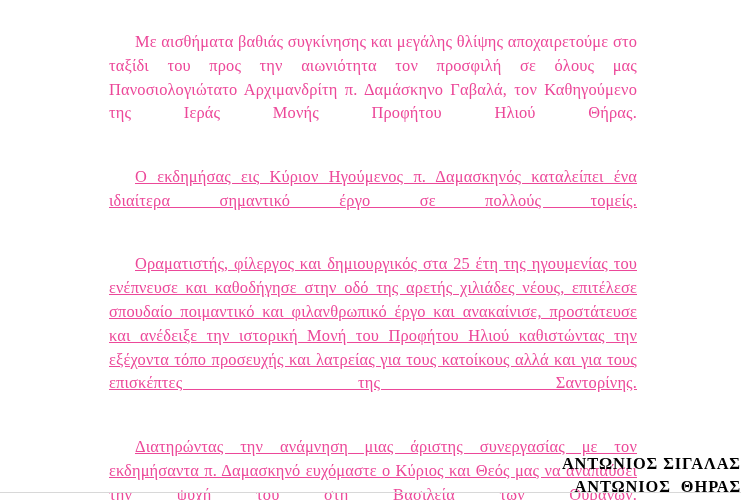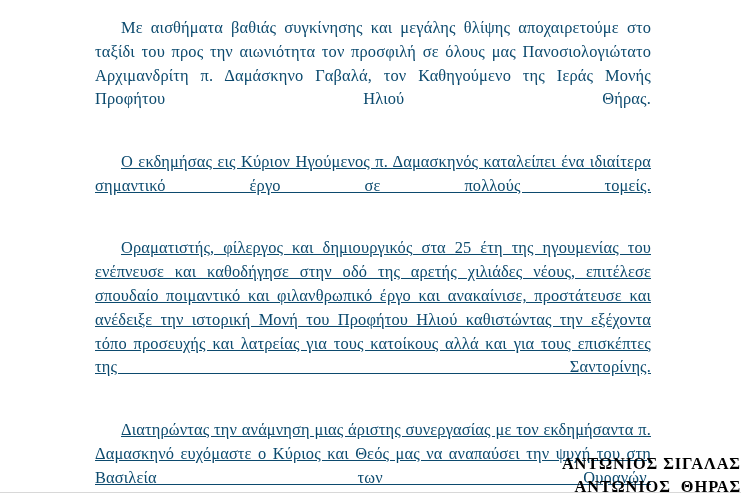--- a/index.html
+++ b/index.html
@@ -25,29 +25,29 @@
   }
 
   #doc-body {
     position: absolute;
     left: 93px;
     top: 14px;
     width: 560px;
   }
 
   .para {
-    margin: 2px;
+    margin: 16px;
     text-align: justify;
     text-justify: inter-word;
     text-indent: 26px;
     font-size: 16.4px;
     line-height: 23.8px;
     letter-spacing: 0.15px;
     word-spacing: 0.2px;
-    color: #0c4a6e;
+    color: #ec4899;
   }
 
   .para + .para {
     margin-top: 15px;
     text-decoration: underline;
   }
 
   
   .para::after {
     content: "";

